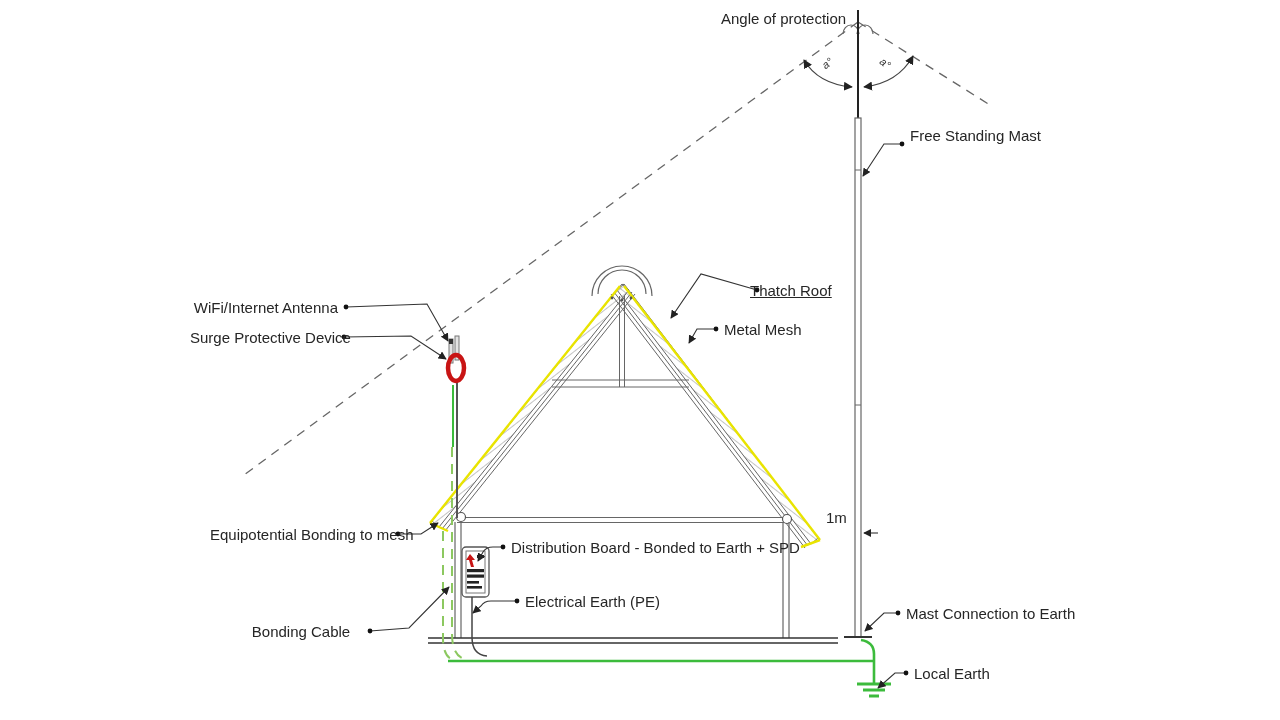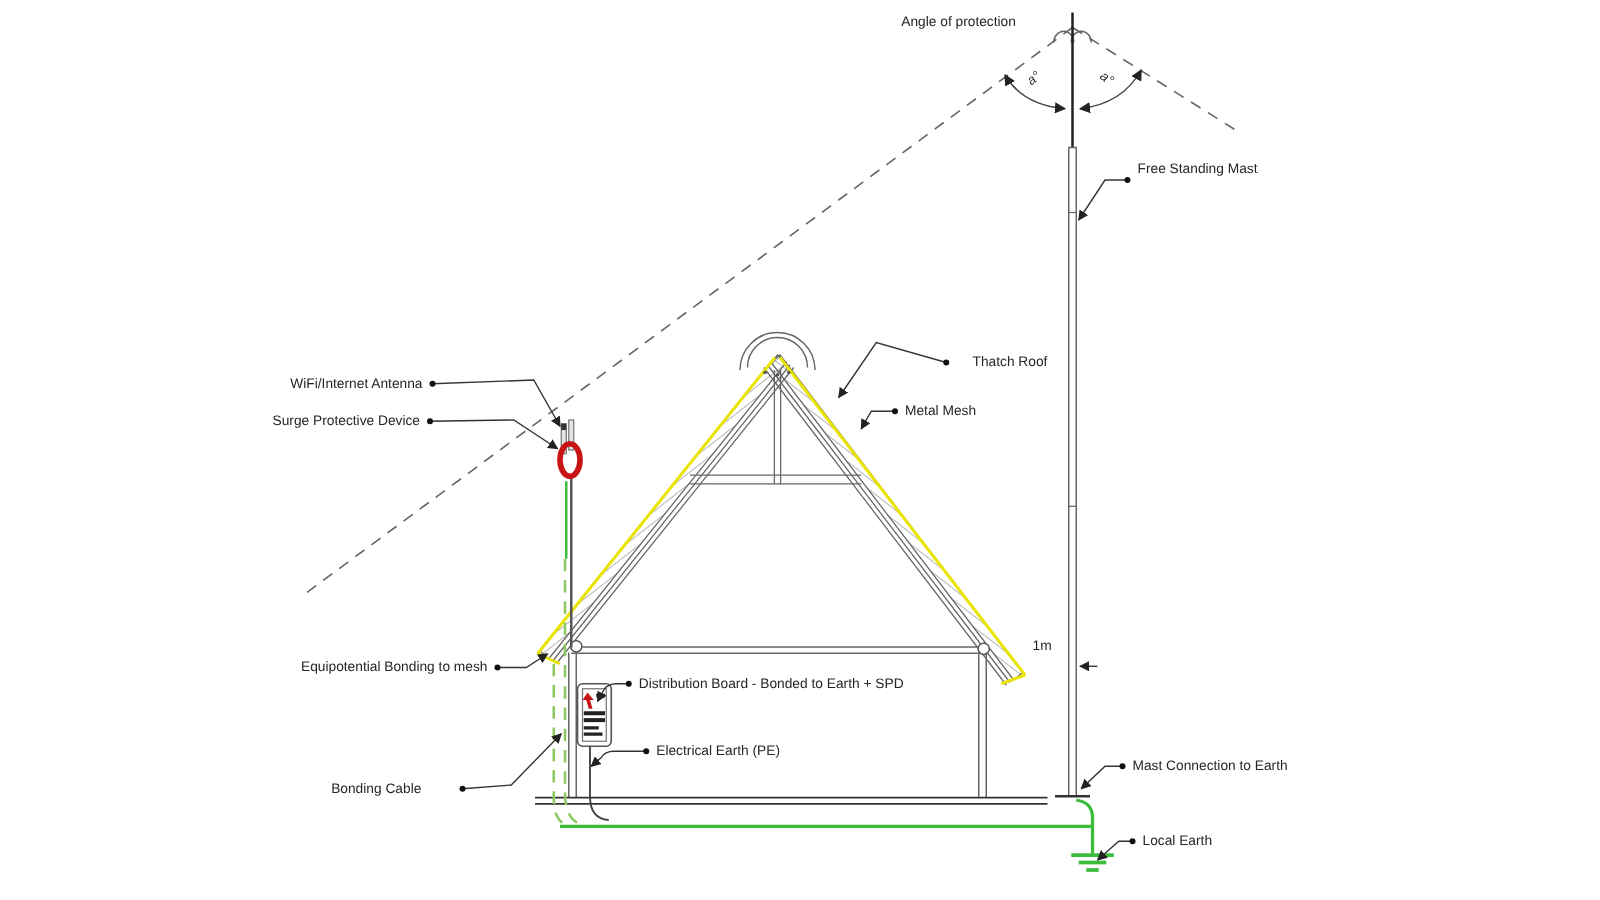--- a/index.html
+++ b/index.html
@@ -1,19 +1,19 @@
 <!DOCTYPE html>
 <html style="--earth-green: #3cbb3c; --bond-green: #8cc860; --mesh-yellow: #e9e400; --spd-red: #c81414; --line-dark: #3a3a3a; --line-mid: #666666; --line-light: #8a8a8a; --ink: #262626;"><head>
 <meta charset="utf-8">
 <style>
   html,body{margin:0;padding:0;background:#ffffff;}
   .stage{position:relative;width:1280px;height:720px;background:#fff;overflow:hidden;
          font-family:"Liberation Sans", sans-serif;color:#262626;}
   .stage svg{position:absolute;left:0;top:0;}
-  .lbl{position:absolute;font-size:11px;line-height:15px;white-space:nowrap;color:#262626;}
+  .lbl{position:absolute;font-size:15px;line-height:15px;white-space:nowrap;color:#262626;}
   .lbl.right{text-align:right;}
   .angle-lbl{position:absolute;font-size:11px;font-style:italic;color:#333;}
   .title{position:absolute;left:330px;top:678px;width:600px;text-align:center;
          font-size:14.5px;font-weight:bold;white-space:pre;color:#1d1d1d;}
 </style>
 </head>
 <body>
 
 <div class="stage">
 
@@ -156,21 +156,21 @@
           <circle cx="898" cy="613" r="2.4"></circle>
       <circle cx="906" cy="673" r="2.4"></circle>
     </g>
   </g>
 </svg>
 
 <div class="lbl" style="left:721px;top:11px;">Angle of protection</div>
 <div class="angle-lbl" style="left:822px;top:57px;transform:rotate(-38deg);">a°</div>
 <div class="angle-lbl" style="left:880px;top:57px;transform:rotate(38deg);">a°</div>
 <div class="lbl" style="left:910px;top:128px;">Free Standing Mast</div>
-<div class="lbl" style="left:778px;top:283px;">Thatch Roof</div>
+<div class="lbl" style="left:750px;top:283px;text-decoration:underline;">Thatch Roof</div>
 <div class="lbl" style="left:724px;top:322px;">Metal Mesh</div>
 <div class="lbl right" style="left:190px;top:300px;width:148px;">WiFi/Internet Antenna</div>
 <div class="lbl right" style="left:190px;top:330px;width:146px;">Surge Protective Device</div>
 <div class="lbl right" style="left:210px;top:527px;width:180px;">Equipotential Bonding to mesh</div>
 <div class="lbl right" style="left:240px;top:624px;width:122px;text-align:center;">Bonding Cable</div>
 <div class="lbl" style="left:511px;top:540px;">Distribution Board - Bonded to Earth + SPD</div>
 <div class="lbl" style="left:525px;top:594px;">Electrical Earth (PE)</div>
 <div class="lbl" style="left:826px;top:510px;">1m</div>
 <div class="lbl" style="left:906px;top:606px;">Mast Connection to Earth</div>
 <div class="lbl" style="left:914px;top:666px;">Local Earth</div>

